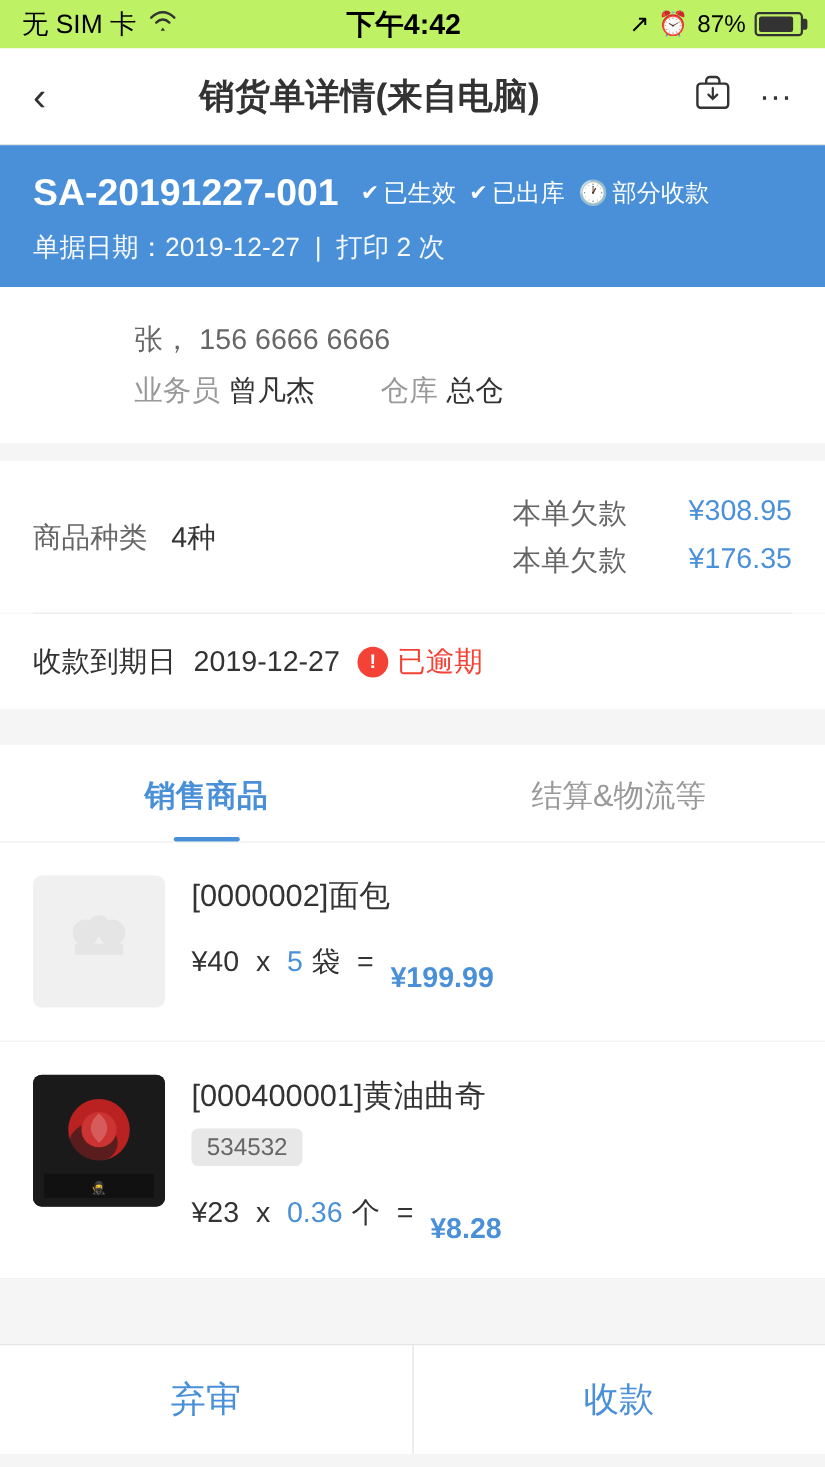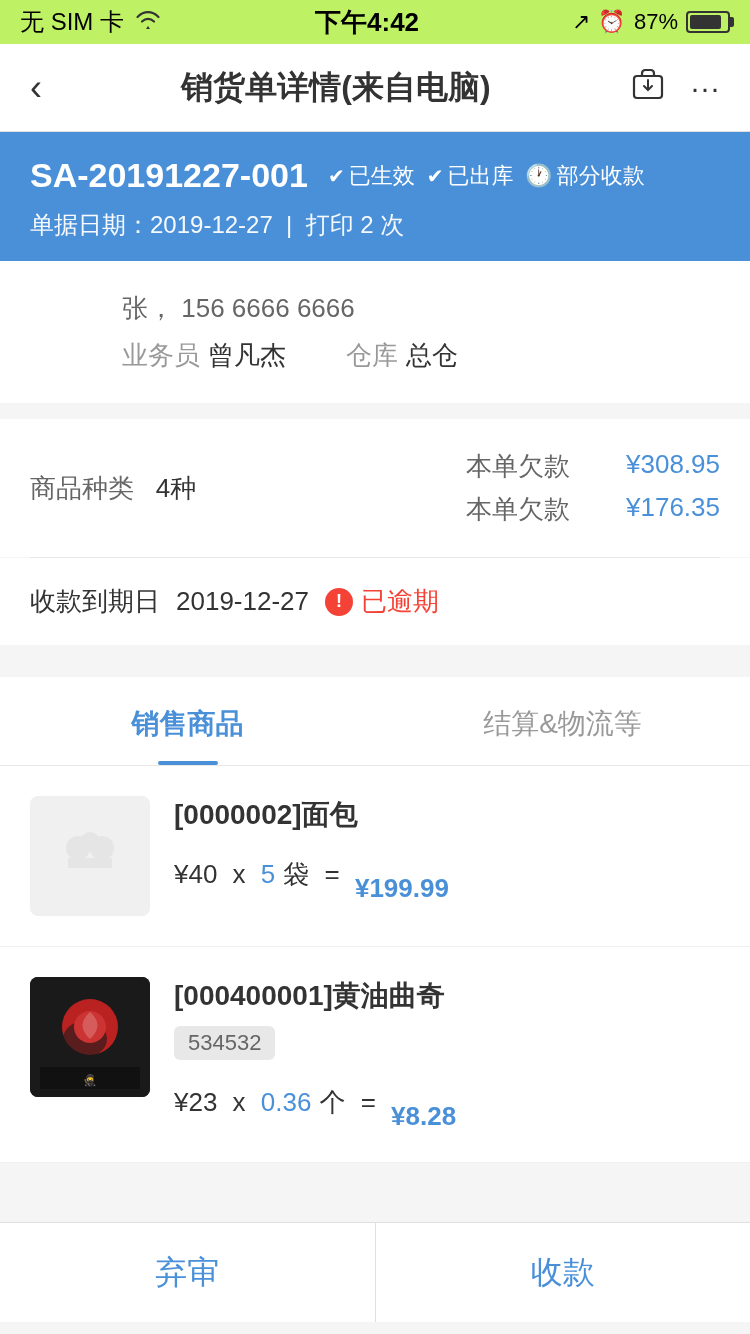--- a/index.html
+++ b/index.html
@@ -253,21 +253,21 @@
       background: #1a1a1a;
       display: flex; align-items: center; justify-content: center;
       overflow: hidden;
       font-size: 50px;
     }
     .product-info { flex: 1; }
     .product-name {
       font-size: 28px;
       color: #333;
       margin-bottom: 10px;
-      font-weight: 700;
+      font-weight: 400;
     }
     .product-sku-tag {
       display: inline-block;
       background: #e8e8e8;
       color: #666;
       font-size: 22px;
       padding: 4px 14px;
       border-radius: 6px;
       margin-bottom: 12px;
     }

